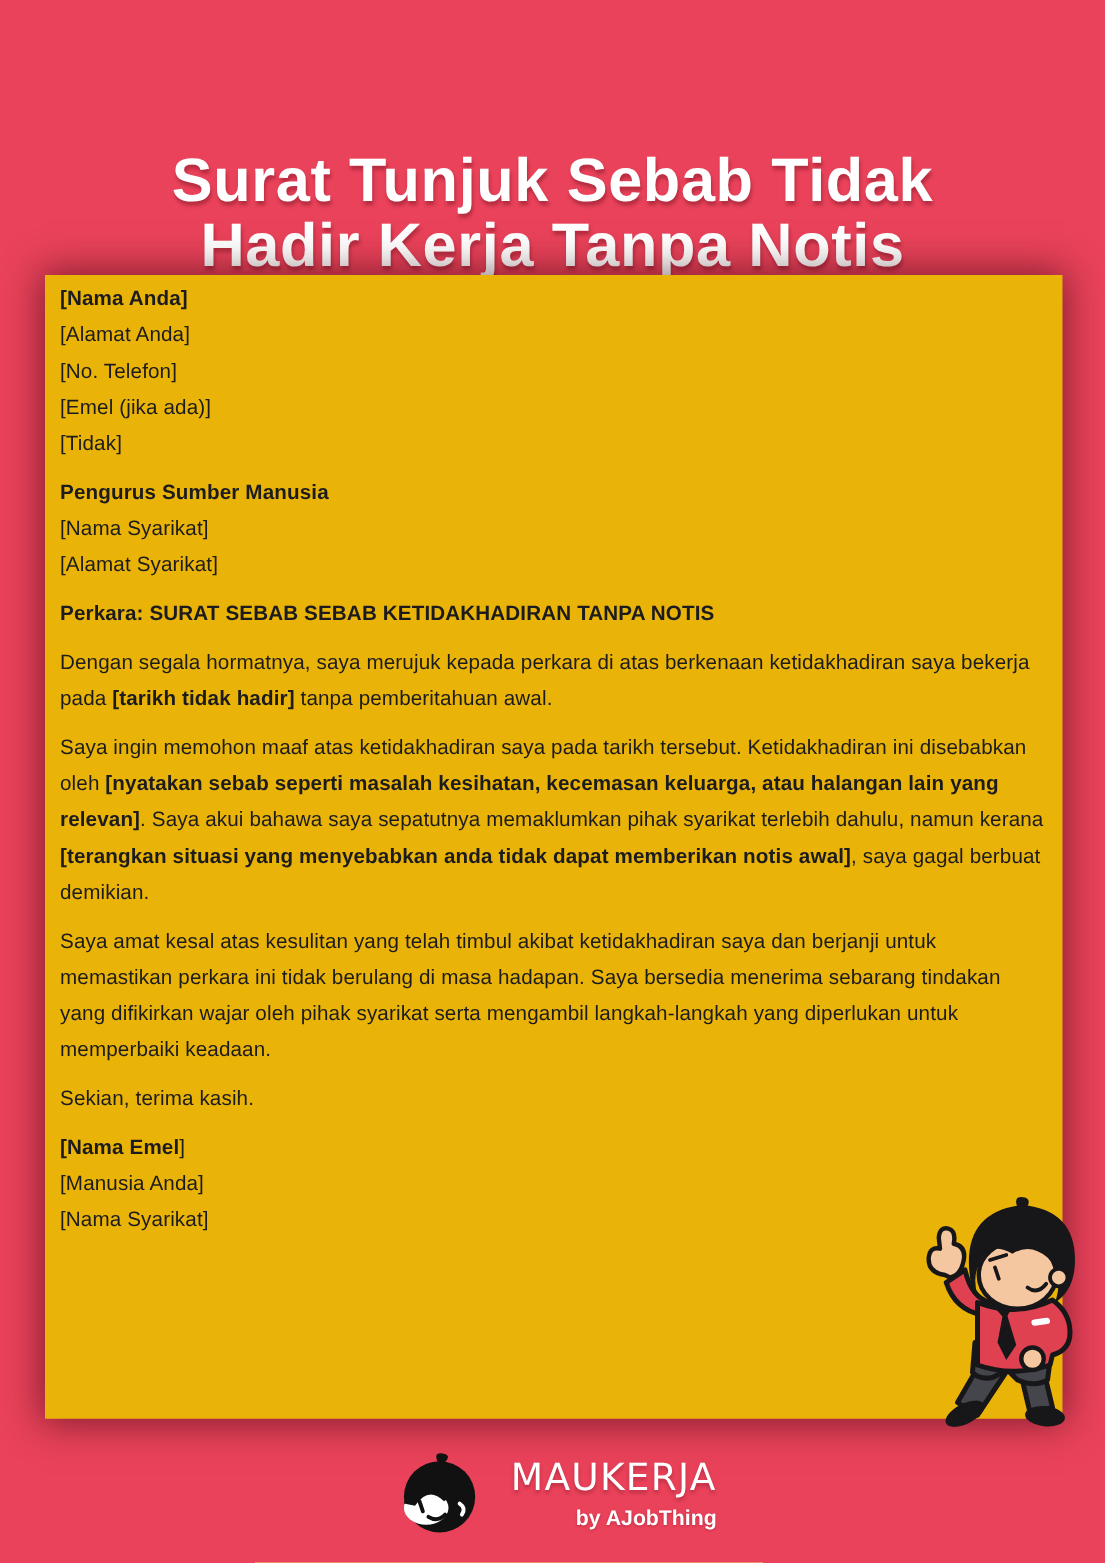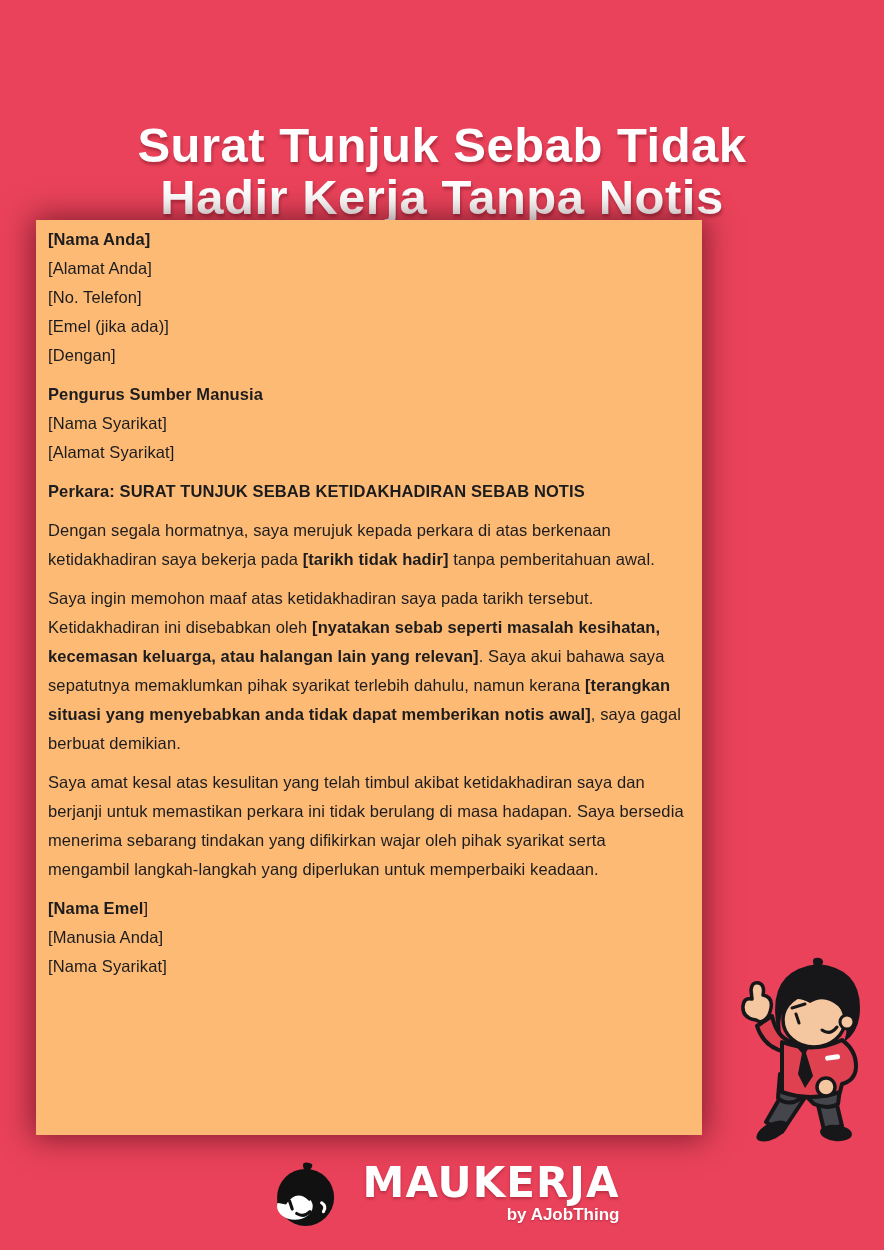--- a/index.html
+++ b/index.html
@@ -18,23 +18,23 @@
     font-size:49px;line-height:52px;
     font-weight:700;
     letter-spacing:.5px;
     text-shadow:1px 3px 3px rgba(100,12,26,.4);
     font-family:"Liberation Sans","DejaVu Sans",sans-serif;
   }
   .poster-title span{display:block;}
   
   .letter-card{
     position:absolute;left:36px;top:220px;
-    width:666px;height:915px;
+    width:814px;height:915px;
     box-sizing:border-box;
-    background:#fdba74;
+    background:#eab308;
     box-shadow:0 0 28px 3px rgba(45,0,10,.55);
     padding:5px 12px 0 12px;
     overflow:hidden;
   }
   .letter-body p{
     margin:0 0 10px 0;
     font-size:16.5px;
     line-height:29px;
     color:#1C1C1E;
     letter-spacing:.1px;
@@ -48,22 +48,22 @@
   }
   
   .footer-logo{
     position:absolute;left:50%;bottom:22px;
     transform:translateX(-50%);
     display:flex;align-items:center;gap:16px;
   }
   .brand-col{display:flex;flex-direction:column;align-items:flex-end;}
   .brand-wordmark{
     color:#FFFFFF;
-    font-size:42px;line-height:42px;
-    font-weight:700;
+    font-size:30px;line-height:42px;
+    font-weight:400;
     letter-spacing:1px;
     font-family:"DejaVu Sans","Liberation Sans",sans-serif;
     text-shadow:0 2px 3px rgba(100,12,26,.35);
   }
   .brand-byline{
     color:#ffffff;
     font-size:17px;line-height:20px;
     font-weight:700;
     margin-top:1px;
     text-shadow:0 1px 2px rgba(100,12,26,.35);
@@ -74,26 +74,27 @@
 
 <div class="page">
 
   <h1 class="poster-title">
     <span>Surat Tunjuk Sebab Tidak</span>
     <span>Hadir Kerja Tanpa Notis</span>
   </h1>
 
   <div class="letter-card">
     <div class="letter-body">
-        <p><span class="b">[Nama Anda]</span><br><span>[Alamat Anda]</span><br><span>[No. Telefon]</span><br><span>[Emel (jika ada)]</span><br><span>[Dengan]</span></p>
+        <p><span class="b">[Nama Anda]</span><br><span>[Alamat Anda]</span><br><span>[No. Telefon]</span><br><span>[Emel (jika ada)]</span><br><span>[Tidak]</span></p>
         <p><span class="b">Pengurus Sumber Manusia</span><br><span>[Nama Syarikat]</span><br><span>[Alamat Syarikat]</span></p>
-        <p><span class="b">Perkara: SURAT TUNJUK SEBAB KETIDAKHADIRAN SEBAB NOTIS</span></p>
+        <p><span class="b">Perkara: SURAT SEBAB SEBAB KETIDAKHADIRAN TANPA NOTIS</span></p>
         <p><span>Dengan segala hormatnya, saya merujuk kepada perkara di atas berkenaan ketidakhadiran saya bekerja pada </span><span class="b">[tarikh tidak hadir]</span><span> tanpa pemberitahuan awal.</span></p>
         <p><span>Saya ingin memohon maaf atas ketidakhadiran saya pada tarikh tersebut. Ketidakhadiran ini disebabkan oleh </span><span class="b">[nyatakan sebab seperti masalah kesihatan, kecemasan keluarga, atau halangan lain yang relevan]</span><span>. Saya akui bahawa saya sepatutnya memaklumkan pihak syarikat terlebih dahulu, namun kerana </span><span class="b">[terangkan situasi yang menyebabkan anda tidak dapat memberikan notis awal]</span><span>, saya gagal berbuat demikian.</span></p>
         <p><span>Saya amat kesal atas kesulitan yang telah timbul akibat ketidakhadiran saya dan berjanji untuk memastikan perkara ini tidak berulang di masa hadapan. Saya bersedia menerima sebarang tindakan yang difikirkan wajar oleh pihak syarikat serta mengambil langkah-langkah yang diperlukan untuk memperbaiki keadaan.</span></p>
+        <p><span>Sekian, terima kasih.</span></p>
         <p><span class="b">[Nama Emel</span><span>]</span><br><span>[Manusia Anda]</span><br><span>[Nama Syarikat]</span></p>
       </div>
   </div>
 
   <svg class="mascot" viewBox="0 0 138 194" aria-hidden="true">
 
     <g fill="#45464C" stroke="#17171A" stroke-width="4" stroke-linejoin="round">
       <path d="M58 128 L36 166 L52 176 L76 140 Z"></path>
       <path d="M84 132 L94 174 L112 170 L102 128 Z"></path>
       <path d="M50 118 Q80 134 112 118 L108 148 Q98 154 84 148 L76 140 L64 146 Q54 148 48 142 Z"></path>

